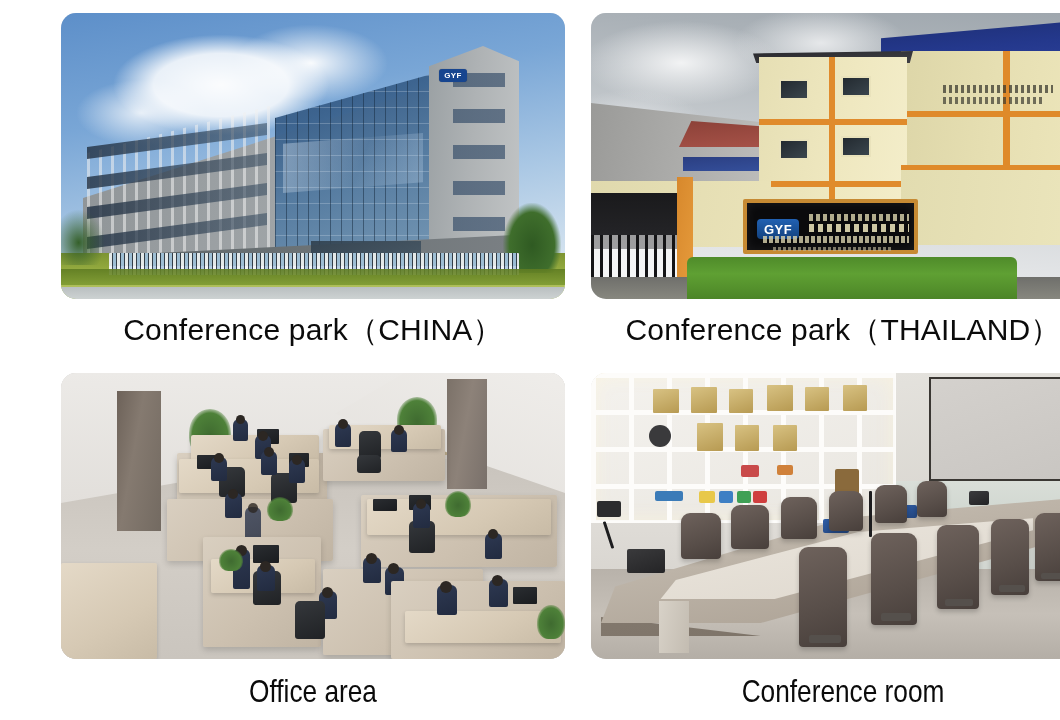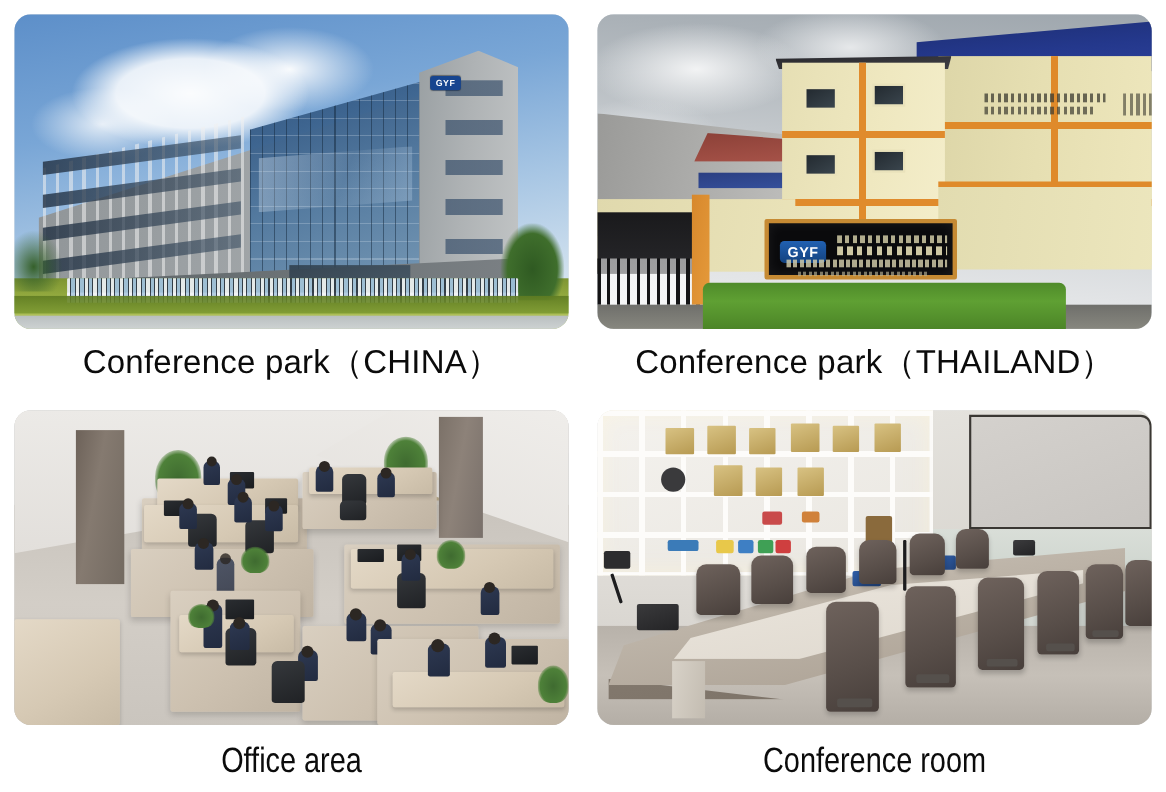--- a/index.html
+++ b/index.html
@@ -7,20 +7,21 @@
     width: 1060px; height: 720px;
     background: #ffffff;
     font-family: "Liberation Sans", "DejaVu Sans", sans-serif;
     overflow: hidden;
   }
   .gallery {
     width: 1060px; height: 628px;
     display: grid;
     grid-template-columns: 530px 530px;
     grid-template-rows: 360px 360px;
+    padding-left: 48px;
   }
   .cell {
     position: relative;
     display: flex;
     flex-direction: column;
     align-items: center;
   }
   .photo {
     width: 504px; height: 286px;
     margin-top: 13px;

